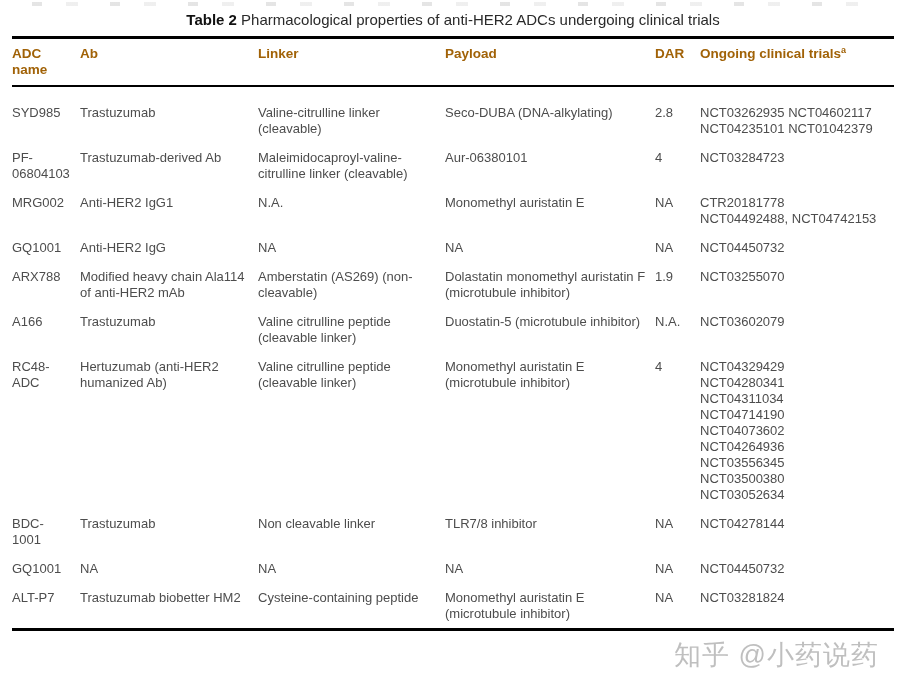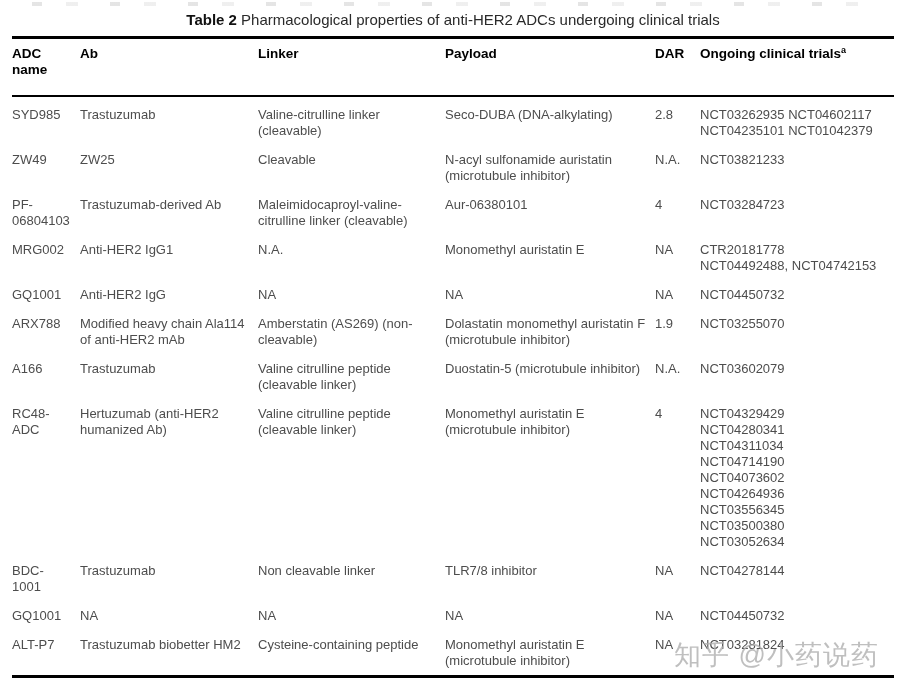--- a/index.html
+++ b/index.html
@@ -52,40 +52,40 @@
   col.c-linker  { width: 187px; }
   col.c-payload { width: 210px; }
   col.c-dar     { width: 45px; }
   col.c-trials  { width: 194px; }
   thead th {
     text-align: left;
     vertical-align: top;
     font-size: 13.5px;
     line-height: 16px;
     font-weight: bold;
-    color: #000000;
-    padding: 7px 8px 17px 0;
+    color: #a16207;
+    padding: 7px 8px 7px 0;
     border-bottom: 2px solid #000000;
   }
   thead th sup {
     font-size: 9px;
     line-height: 0;
   }
   tbody td {
     text-align: left;
     vertical-align: top;
     font-size: 13px;
     line-height: 16px;
     color: #4d4d4d;
     padding: 7px 8px 6px 0;
     white-space: pre-line;
     overflow-wrap: break-word;
   }
   tbody tr:first-child td {
-    padding-top: 10px;
+    padding-top: 18px;
   }
   .watermark {
     position: absolute;
     left: 674px;
     top: 640px;
     font-size: 27px;
     line-height: 30px;
     letter-spacing: 1px;
     color: rgba(175,175,175,0.80);
     white-space: nowrap;
@@ -124,28 +124,20 @@
       </thead>
     <tbody id="table-body">
         <tr>
           <td>SYD985</td>
           <td>Trastuzumab</td>
           <td>Valine-citrulline linker (cleavable)</td>
           <td>Seco-DUBA (DNA-alkylating)</td>
           <td>2.8</td>
           <td>NCT03262935 NCT04602117
 NCT04235101 NCT01042379</td>
-        </tr>
-        <tr>
-          <td>ZW49</td>
-          <td>ZW25</td>
-          <td>Cleavable</td>
-          <td>N-acyl sulfonamide auristatin (microtubule inhibitor)</td>
-          <td>N.A.</td>
-          <td>NCT03821233</td>
         </tr>
         <tr>
           <td>PF-06804103</td>
           <td>Trastuzumab-derived Ab</td>
           <td>Maleimidocaproyl-valine-citrulline linker (cleavable)</td>
           <td>Aur-06380101</td>
           <td>4</td>
           <td>NCT03284723</td>
         </tr>
         <tr>

